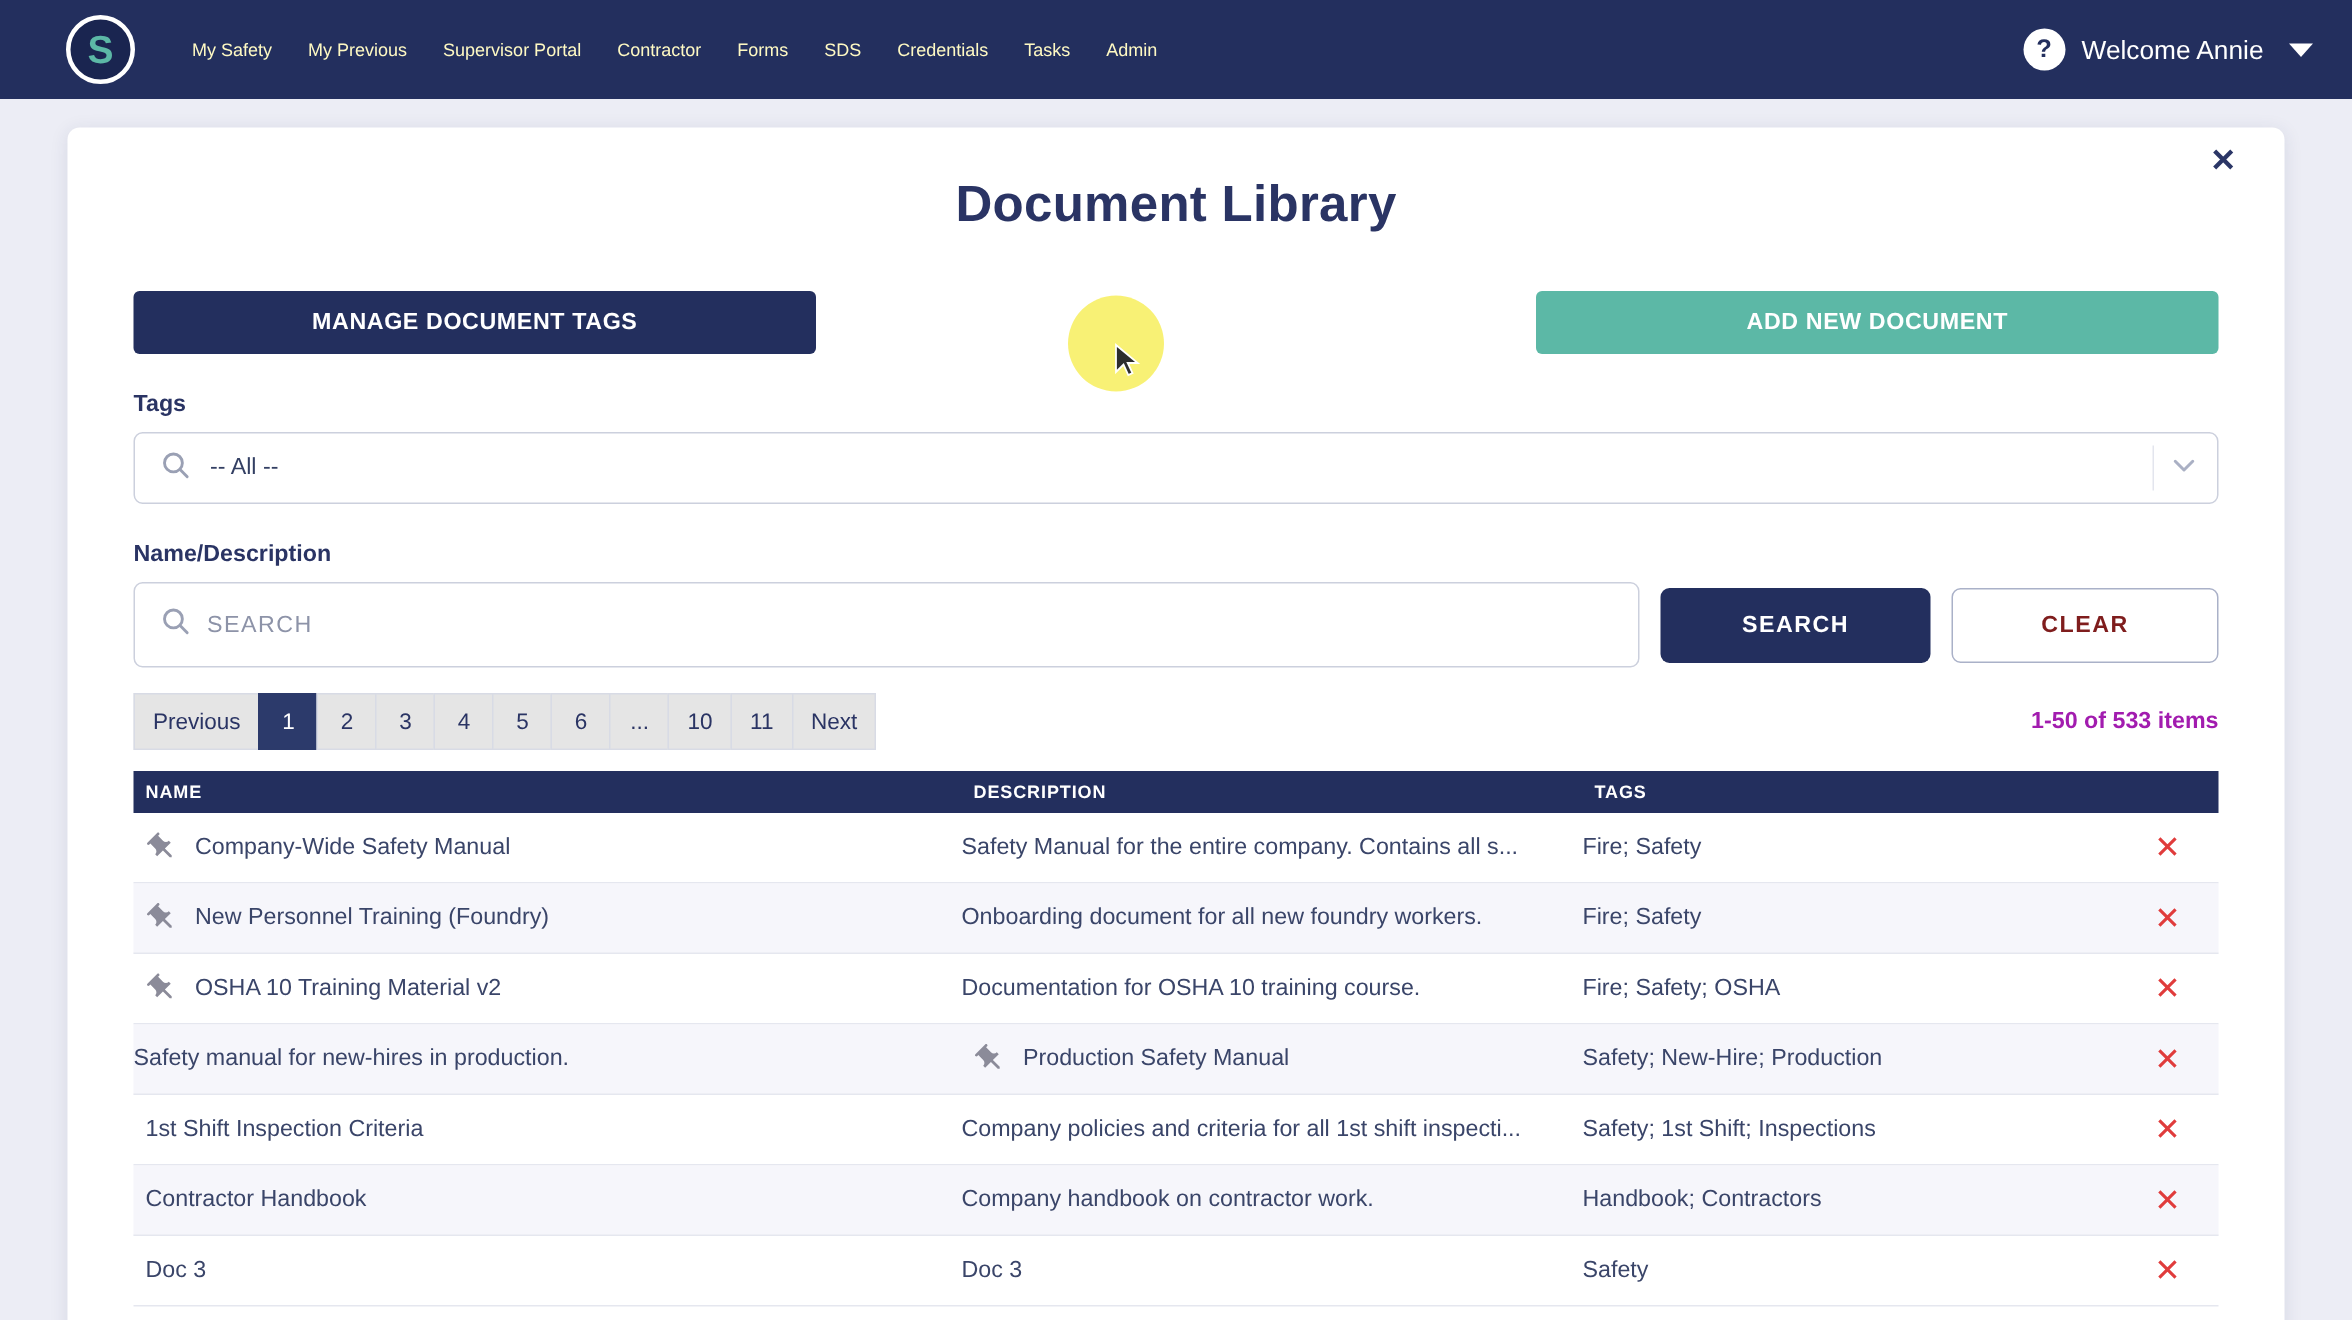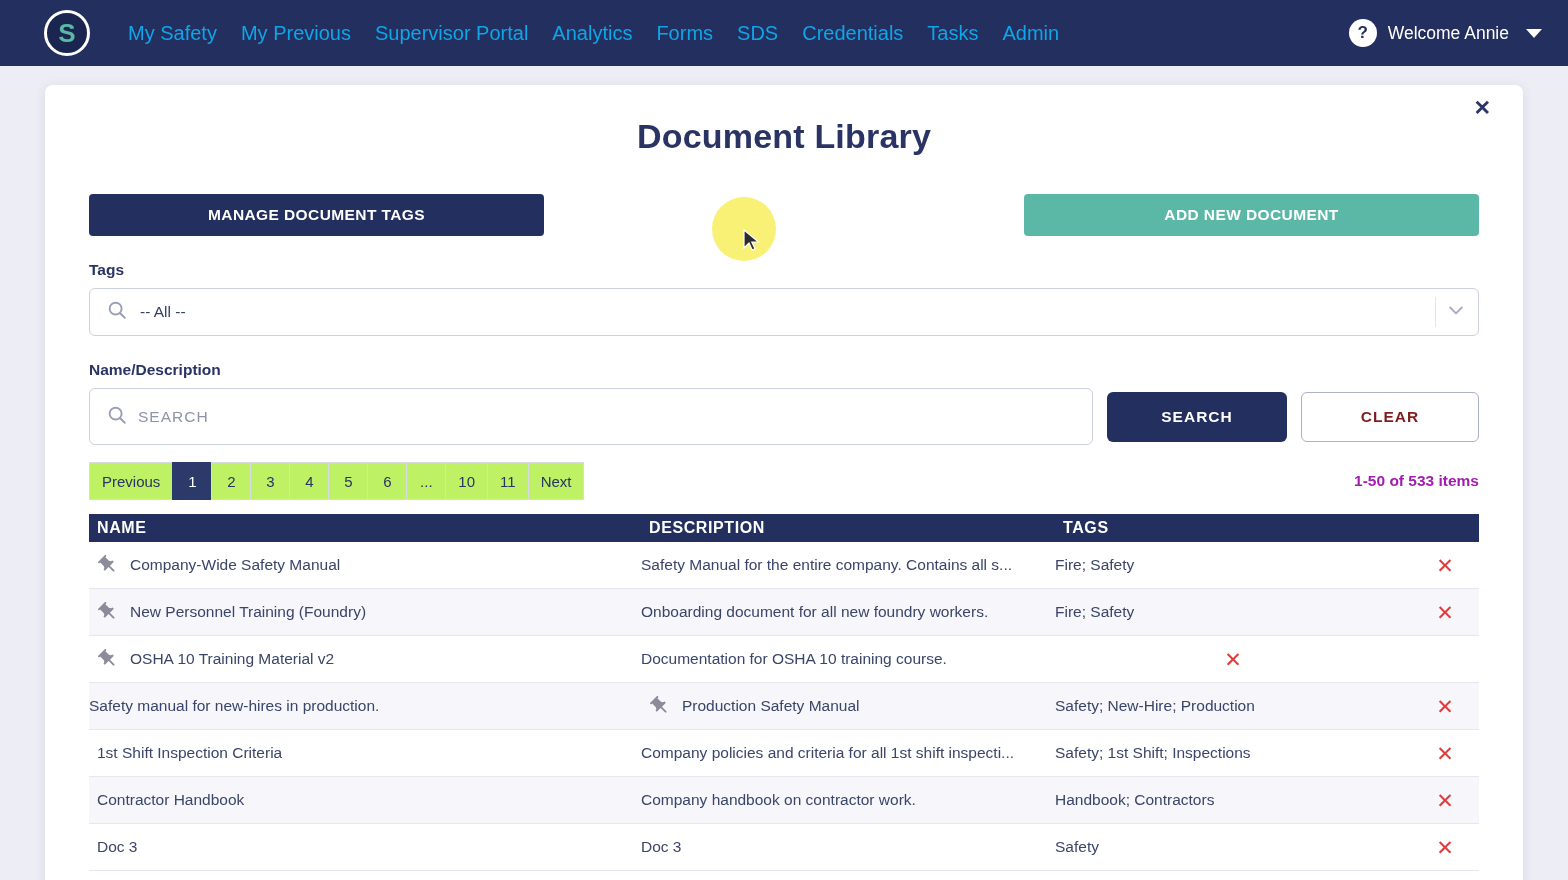--- a/index.html
+++ b/index.html
@@ -29,21 +29,21 @@
   }
   .logo{
     width:46px;height:46px;border-radius:50%;
     background:#1a2550;border:3px solid #fff;
     display:flex;align-items:center;justify-content:center;
     color:var(--teal);font-weight:bold;font-size:26px;
     flex:0 0 auto;
   }
   .nav-items{display:flex;align-items:center;margin-left:26px;}
   .nav-item{
-    color:#0ea5e9;font-size:20px;padding:0 12px;cursor:pointer;white-space:nowrap;
+    color:#fef9c3;font-size:12px;padding:0 12px;cursor:pointer;white-space:nowrap;
   }
   .nav-right{margin-left:auto;display:flex;align-items:center;gap:11px;}
   .help-icon{
     width:28px;height:28px;border-radius:50%;background:#fff;
     display:flex;align-items:center;justify-content:center;
     color:var(--navy);font-weight:bold;font-size:17px;
   }
   .welcome{color:#fff;font-size:17.5px;}
   .caret-down{
     width:0;height:0;margin-left:6px;
@@ -103,37 +103,37 @@
   }
   .btn-clear{
     width:178px;height:50px;background:#fff;color:#7f1d1d;
     border:1px solid #aab1c8;font-size:15.5px;letter-spacing:1px;border-radius:6px;
   }
   
   .pag-row{margin-top:17px;display:flex;align-items:center;}
   .pagination{display:flex;}
   .page-btn{
     min-width:40px;height:38px;margin-left:-1px;
-    border:1px solid #d8dbe5;background:#bef264;color:#2a3464;
+    border:1px solid #d8dbe5;background:#e5e5e5;color:#2a3464;
     font-family:inherit;font-size:15px;cursor:pointer;
     display:flex;align-items:center;justify-content:center;padding:0 12px;
   }
   .pagination > .page-btn:first-child{margin-left:0;}
   .page-btn.active{background:#2c3a6b;border-color:#2c3a6b;color:#fff;}
   .items-summary{margin-left:auto;font-weight:bold;font-size:15.5px;color:#a21caf;}
   
   .table{margin-top:14px;}
   .thead,.trow{
     display:grid;
     grid-template-columns:552px 414px 1fr 68px;
     align-items:center;
   }
   .thead{
     background:var(--navy);height:28px;color:#fff;
-    font-size:16px;font-weight:bold;letter-spacing:.6px;
+    font-size:12px;font-weight:bold;letter-spacing:.6px;
   }
   .thead .cell{padding-left:8px;}
   .trow{height:47px;border-bottom:1px solid #e5e7ef;font-size:15.5px;color:var(--row-text);background:#fff;}
   .trow.alt{background:#f6f6fb;}
   .cell{overflow:hidden;white-space:nowrap;text-overflow:ellipsis;}
   .name-cell{display:flex;align-items:center;padding-left:8px;gap:11px;}
   .pin{display:inline-flex;flex:0 0 auto;transform:rotate(-45deg);}
   .delete-cell{display:flex;justify-content:center;}
   .del{color:var(--red);font-size:21px;cursor:pointer;line-height:1;}
   
@@ -147,21 +147,21 @@
 <body>
 
 <div class="topnav">
   <div class="logo">
     <span>S</span>
   </div>
   <div class="nav-items">
       <span class="nav-item">My Safety</span>
       <span class="nav-item">My Previous</span>
       <span class="nav-item">Supervisor Portal</span>
-      <span class="nav-item">Analytics</span>
+      <span class="nav-item">Contractor</span>
       <span class="nav-item">Forms</span>
       <span class="nav-item">SDS</span>
       <span class="nav-item">Credentials</span>
       <span class="nav-item">Tasks</span>
       <span class="nav-item">Admin</span>
     </div>
   <div class="nav-right">
     <div class="help-icon">
       <span>?</span>
     </div>
@@ -274,20 +274,21 @@
         <div class="trow">
     <div class="cell name-cell">
       <span class="pin">
         <svg width="22" height="22" viewBox="0 0 24 24" fill="#8b8b99">
           <path d="M16 9V4h1c.55 0 1-.45 1-1s-.45-1-1-1H7c-.55 0-1 .45-1 1s.45 1 1 1h1v5c0 1.66-1.34 3-3 3v2h5.97v7l1 1 1-1v-7H19v-2c-1.66 0-3-1.34-3-3z"></path>
         </svg>
       </span>
       <span class="name-text">OSHA 10 Training Material v2</span>
     </div>
     <div class="cell">Documentation for OSHA 10 training course.</div>
+    <div class="cell">Fire; Safety; OSHA</div>
     <div class="cell delete-cell">
       <span class="del">✕</span>
     </div>
   </div>
         <div class="trow alt">
     <div class="cell">Safety manual for new-hires in production.</div>
     <div class="cell name-cell">
       <span class="pin">
         <svg width="22" height="22" viewBox="0 0 24 24" fill="#8b8b99">
           <path d="M16 9V4h1c.55 0 1-.45 1-1s-.45-1-1-1H7c-.55 0-1 .45-1 1s.45 1 1 1h1v5c0 1.66-1.34 3-3 3v2h5.97v7l1 1 1-1v-7H19v-2c-1.66 0-3-1.34-3-3z"></path>

